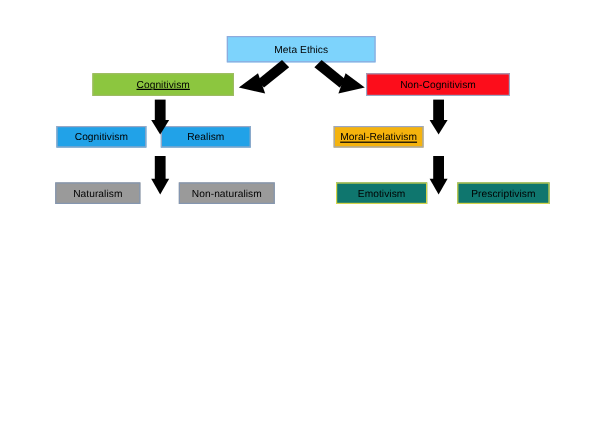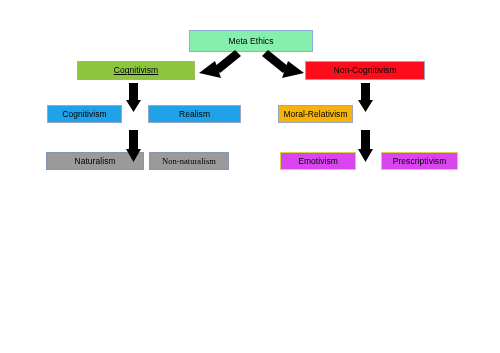--- a/index.html
+++ b/index.html
@@ -29,49 +29,50 @@
     justify-content: center;
     font-size: 8.5px;
     line-height: 1;
     letter-spacing: 0.05px;
     text-align: center;
     white-space: nowrap;
     color: #000000;
   }
   
   .node-root {
-    background: #86efac;
+    background: #7dd3fc;
     border: 1px solid #8faadc;
   }
   
   .node-green {
     background: #8cc63f;
     border: 1px solid #9dbb61;
     text-decoration: underline;
   }
   .node-red {
     background: #fc0d1b;
     border: 1px solid #9aa7c4;
   }
   
   .node-blue {
     background: #21a2e8;
     border: 1px solid #9aa7c4;
   }
   .node-orange {
     background: #f5b30d;
     border: 1px solid #9aa7c4;
+    text-decoration: underline;
   }
   
   .node-gray {
     background: #9a9a9a;
     border: 1px solid #8496b0;
   }
   .node-yellow {
-    background: #d946ef;
+    background: #0f766e;
     border: 1px solid #d4d44a;
   }
   
   .arrows {
     position: absolute;
     left: 0;
     top: 0;
     width: 500px;
     height: 353px;
     pointer-events: none;
@@ -91,34 +92,34 @@
   </div>
 
   <div class="node node-red" style="left:305px; top:61px; width:120px; height:19px;">
     <span>Non-Cognitivism</span>
   </div>
 
   <div class="node node-blue" style="left:47px; top:105px; width:75px; height:18px;">
     <span>Cognitivism</span>
   </div>
 
-  <div class="node node-blue" style="left:148px; top:105px; width:93px; height:18px;">
+  <div class="node node-blue" style="left:134px; top:105px; width:75px; height:18px;">
     <span>Realism</span>
   </div>
 
   <div class="node node-orange" style="left:278px; top:105px; width:75px; height:18px;">
     <span>Moral-Relativism</span>
   </div>
 
 
-  <div class="node node-gray" style="left:46px; top:152px; width:98px; height:18px;justify-content:center;">
+  <div class="node node-gray" style="left:46px; top:152px; width:71px; height:18px;justify-content:center;">
     <span>Naturalism</span>
   </div>
 
-  <div class="node node-gray" style="left:149px; top:152px; width:80px; height:18px;font-family:Liberation Serif, serif;">
+  <div class="node node-gray" style="left:149px; top:152px; width:80px; height:18px;">
     <span>Non-naturalism</span>
   </div>
 
   <div class="node node-yellow" style="left:280px; top:152px; width:76px; height:18px;">
     <span>Emotivism</span>
   </div>
 
   <div class="node node-yellow" style="left:381px; top:152px; width:77px; height:18px;align-items:center;">
     <span>Prescriptivism</span>
   </div>

